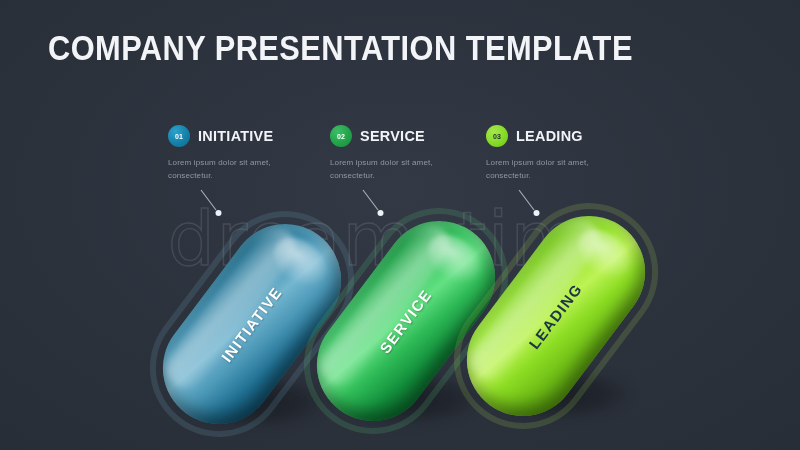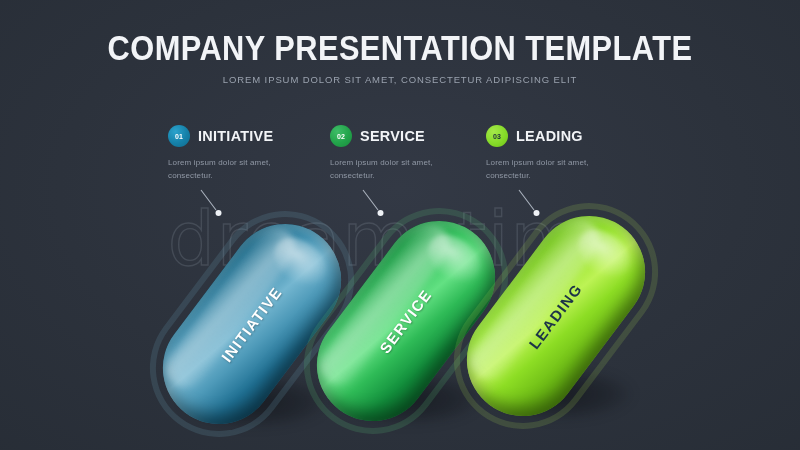--- a/index.html
+++ b/index.html
@@ -16,21 +16,21 @@
     position:absolute;
     inset:0;
     width:800px;
     height:450px;
     background:
       radial-gradient(ellipse 620px 380px at 50% 42%, #333945 0%, #2c323c 55%, #272d36 100%);
     overflow:hidden;
   }
 
   
-  #header { position:absolute; top:30px; left:0; width:800px; text-align:center; }
+  #header { position:absolute; top:30px; left:0; width:800px; text-align:left; }
 
   #page-title {
     font-family:"Liberation Sans Narrow","Liberation Sans", sans-serif;
     font-size:35px;
     font-weight:bold;
     letter-spacing:0.5px;
     color:#f2f4f7;
     transform:scaleX(0.88);
     line-height:1.05;
     white-space:nowrap;
@@ -177,21 +177,20 @@
     white-space:nowrap;
   }
 </style>
 </head>
 <body>
 
 <div id="stage">
 
   <div id="header">
     <div id="page-title">COMPANY PRESENTATION TEMPLATE</div>
-    <div id="page-subtitle">LOREM IPSUM DOLOR SIT AMET, CONSECTETUR ADIPISCING ELIT</div>
   </div>
 
   <div id="watermark">dreamstime</div>
 
   <div id="columns">
 
     <div class="col col-0">
       <div class="col-head">
         <div class="badge badge-0">01</div>
         <div class="col-title">INITIATIVE</div>

